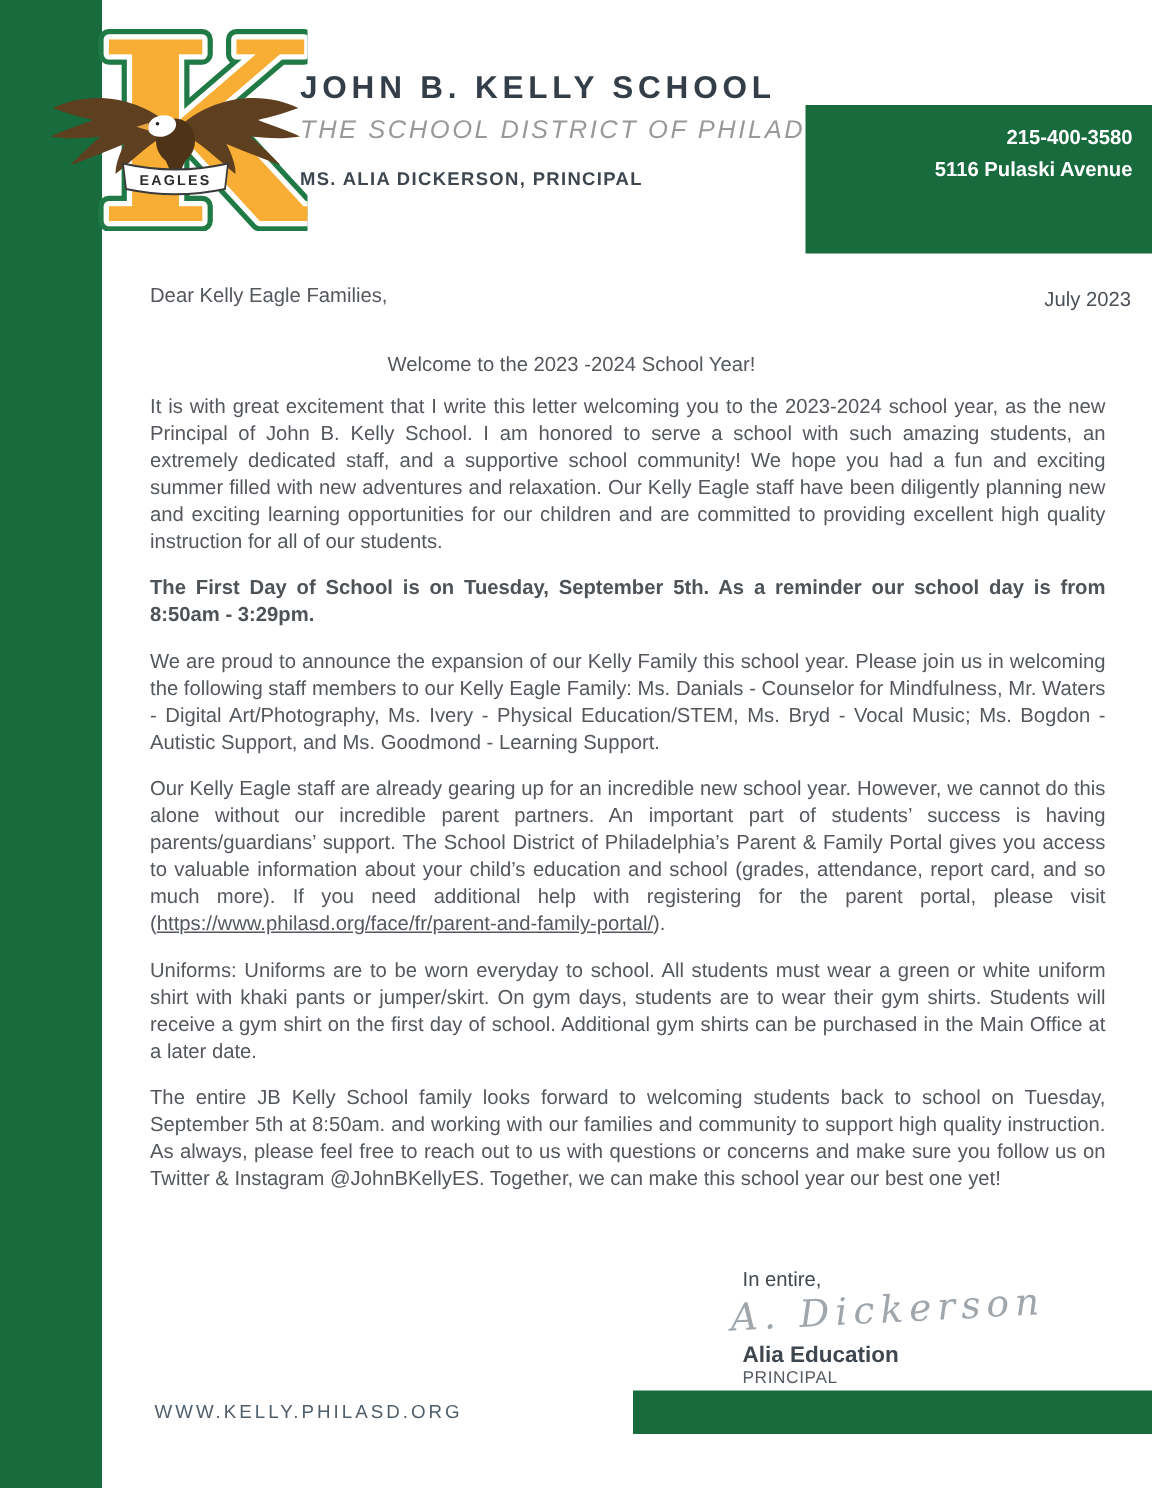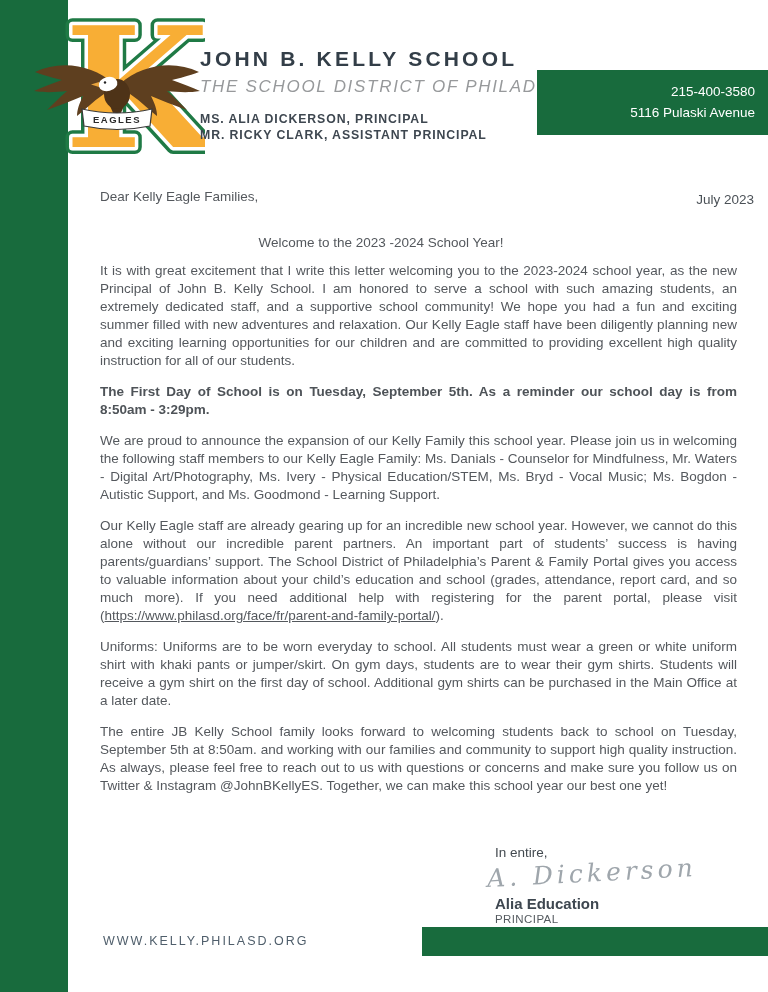--- a/index.html
+++ b/index.html
@@ -17,22 +17,22 @@
     font-family:"Liberation Sans", sans-serif;overflow:hidden;margin:0 auto;
   }
   .left-strip{position:absolute;left:0;top:0;width:68px;height:992px;background:var(--green);}
   
   .logo{position:absolute;left:30px;top:14px;width:175px;height:140px;}
   .header-title{position:absolute;left:200px;top:47px;}
   .school-name{font-size:21px;font-weight:bold;letter-spacing:3.2px;color:var(--navy);white-space:nowrap;}
   .district{font-size:17px;font-style:italic;letter-spacing:1.7px;color:var(--sub-gray);margin-top:6px;white-space:nowrap;}
   .principals{margin-top:15px;font-size:12.3px;font-weight:bold;letter-spacing:0.9px;color:#3E4750;line-height:15.5px;white-space:nowrap;}
   .contact-box{
-    position:absolute;left:537px;top:70px;width:231px;height:65px;background:var(--green);
-    color:#fff;text-align:right;padding:11px 13px 0 0;font-size:13.5px;line-height:21px;font-weight:400;
+    position:absolute;left:537px;top:70px;width:231px;height:99px;background:var(--green);
+    color:#fff;text-align:right;padding:11px 13px 0 0;font-size:13.5px;line-height:21px;font-weight:700;
   }
   .date{position:absolute;right:14px;top:163px;font-size:13.5px;color:#4B5157;margin-top:29px;}
   
   .body-text{position:absolute;left:100px;top:188px;width:637px;font-size:13.5px;line-height:18px;color:var(--body-gray);}
   .salutation{margin-bottom:28px;}
   .heading{text-align:center;padding-right:75px;margin-bottom:10px;}
   .para{text-align:justify;margin-bottom:13px;}
   .para.bold{font-weight:bold;color:#4E5358;}
   .portal-link{color:var(--body-gray);text-decoration:underline;}
   
@@ -79,21 +79,20 @@
         <text x="87" y="109" text-anchor="middle" font-family="Liberation Sans, sans-serif" font-size="9.5" font-weight="bold" letter-spacing="1.5" fill="#2b2b2b">EAGLES</text>
       </g>
     </svg>
   </div>
 
   <div class="header-title">
     <div class="school-name">JOHN B. KELLY SCHOOL</div>
     <div class="district">THE SCHOOL DISTRICT OF PHILADELPHIA</div>
     <div class="principals">
       <div>MS. ALIA DICKERSON, PRINCIPAL</div>
-      <div>MR. RICKY CLARK, ASSISTANT PRINCIPAL</div>
     </div>
   </div>
 
   <div class="contact-box">
     <div>215-400-3580</div>
     <div>5116 Pulaski Avenue</div>
   </div>
 
   <div class="date">July 2023</div>
 

